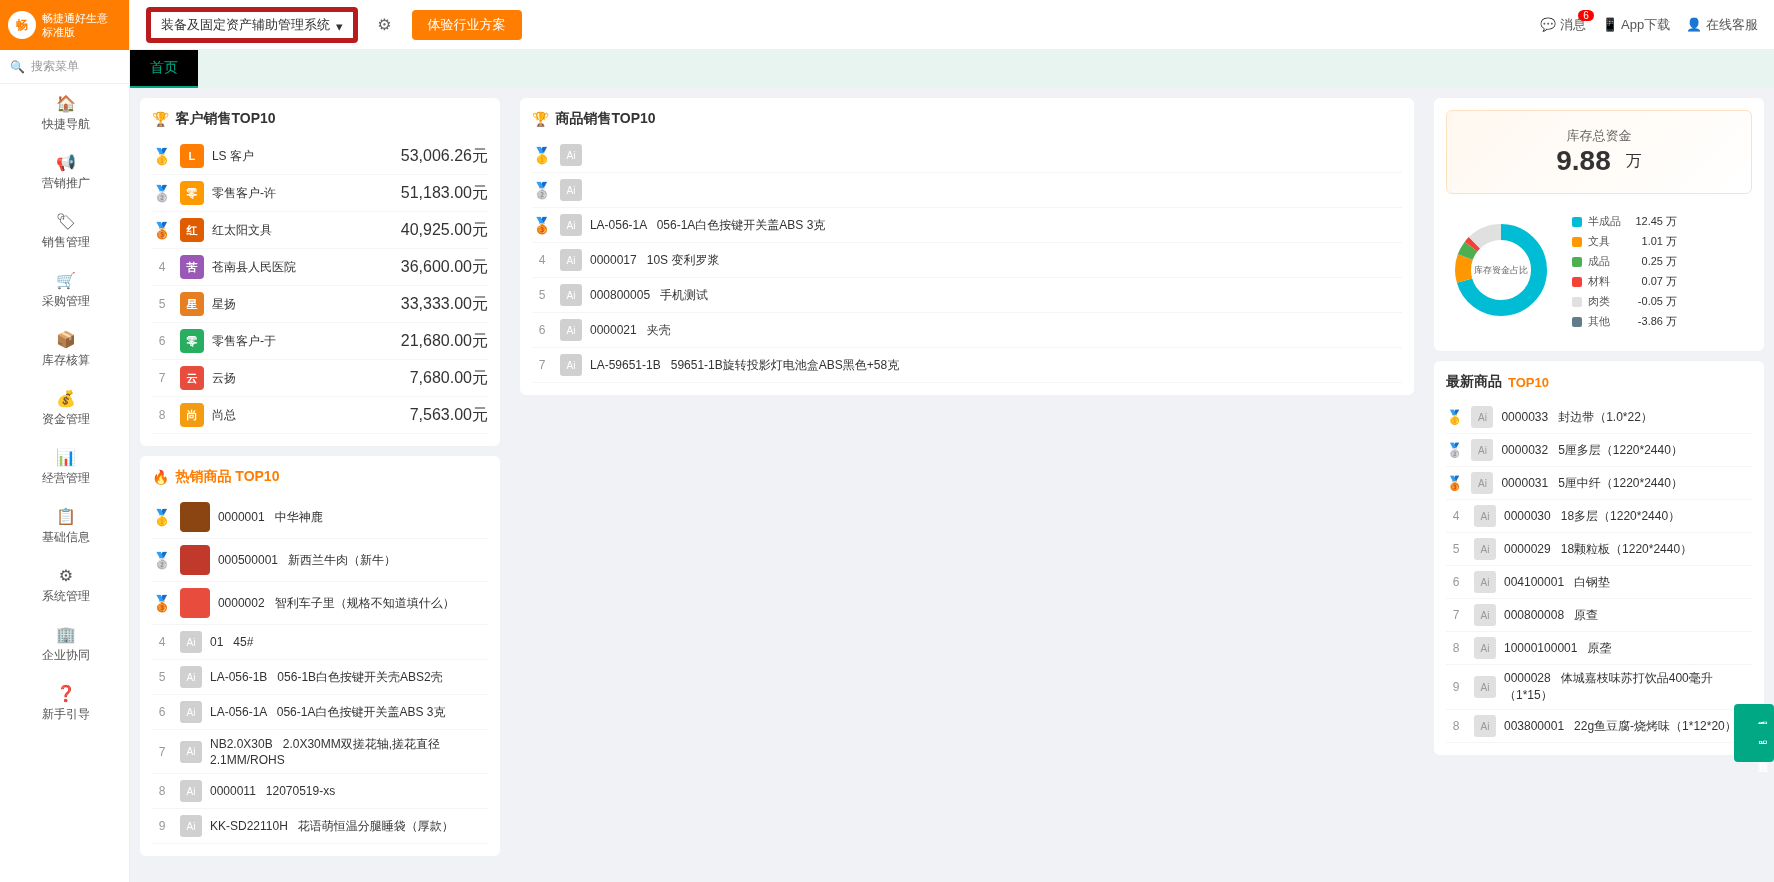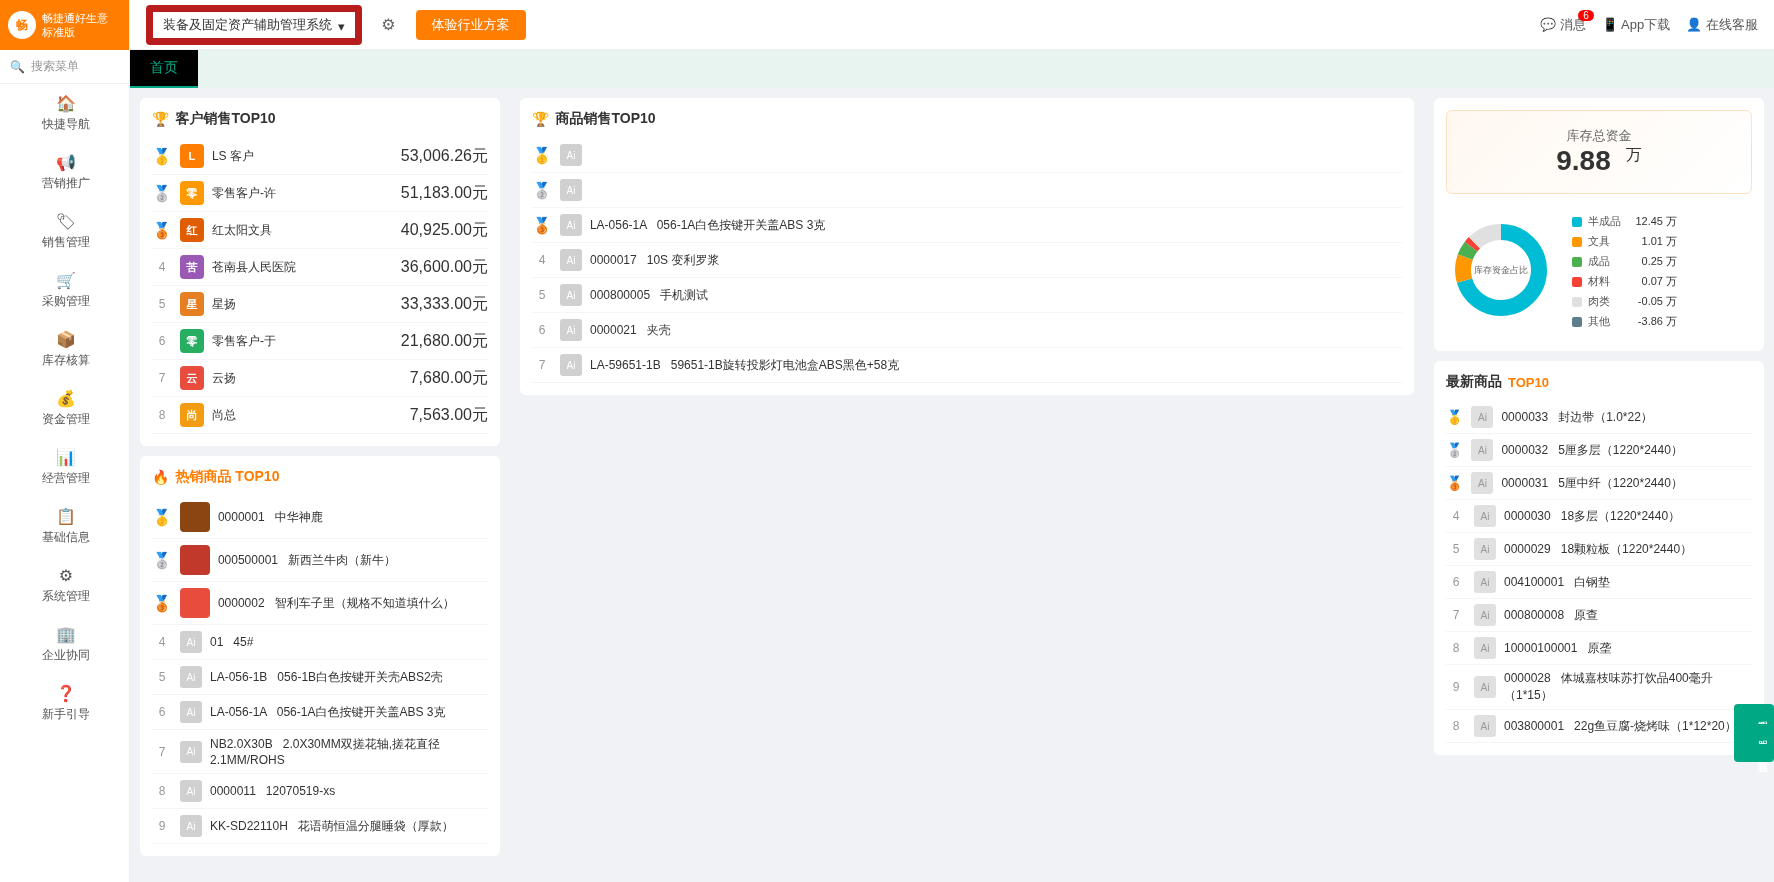--- a/index.html
+++ b/index.html
@@ -64,21 +64,21 @@
       border-bottom: 1px solid #eee;
       display: flex;
       align-items: center;
       padding: 0 16px;
       gap: 12px;
       flex-shrink: 0;
     }
     .system-selector {
       display: flex; align-items: flex-end; gap: 6px;
       font-size: 13px; color: #333; cursor: pointer;
-      border: 7px solid #b91c1c; border-radius: 4px; padding: 4px 10px;
+      border: 5px solid #b91c1c; border-radius: 4px; padding: 4px 10px;
     }
     .settings-btn {
       width: 30px; height: 30px;
       border: none; background: none; cursor: pointer;
       color: #666; font-size: 16px;
       display: flex; align-items: center; justify-content: center;
     }
     .trial-btn {
       background: #ff7d00; color: #fff;
       border: none; border-radius: 4px;
@@ -545,21 +545,21 @@
   </div>
           </div>
       </div>
     </div>
 
     <div class="content-right">
 
       <div class="card">
         <div class="inventory-total">
           <div class="inventory-label">库存总资金</div>
-          <div style="display:flex;align-items:flex-start;justify-content:center;gap:15px">
+          <div style="display:flex;align-items:center;justify-content:center;gap:15px">
             <span class="inventory-value">9.88</span>
             <span class="inventory-unit">万</span>
           </div>
         </div>
         <div class="donut-container">
           <div>
             <svg width="110" height="110" viewBox="0 0 110 110" class="donut-svg">
 
               <circle cx="55" cy="55" r="38" fill="none" stroke="#00bcd4" stroke-width="16" stroke-dasharray="168 72" stroke-dashoffset="0" transform="rotate(-90 55 55)"></circle>
               <circle cx="55" cy="55" r="38" fill="none" stroke="#ff9800" stroke-width="16" stroke-dasharray="24 216" stroke-dashoffset="-168" transform="rotate(-90 55 55)"></circle>

